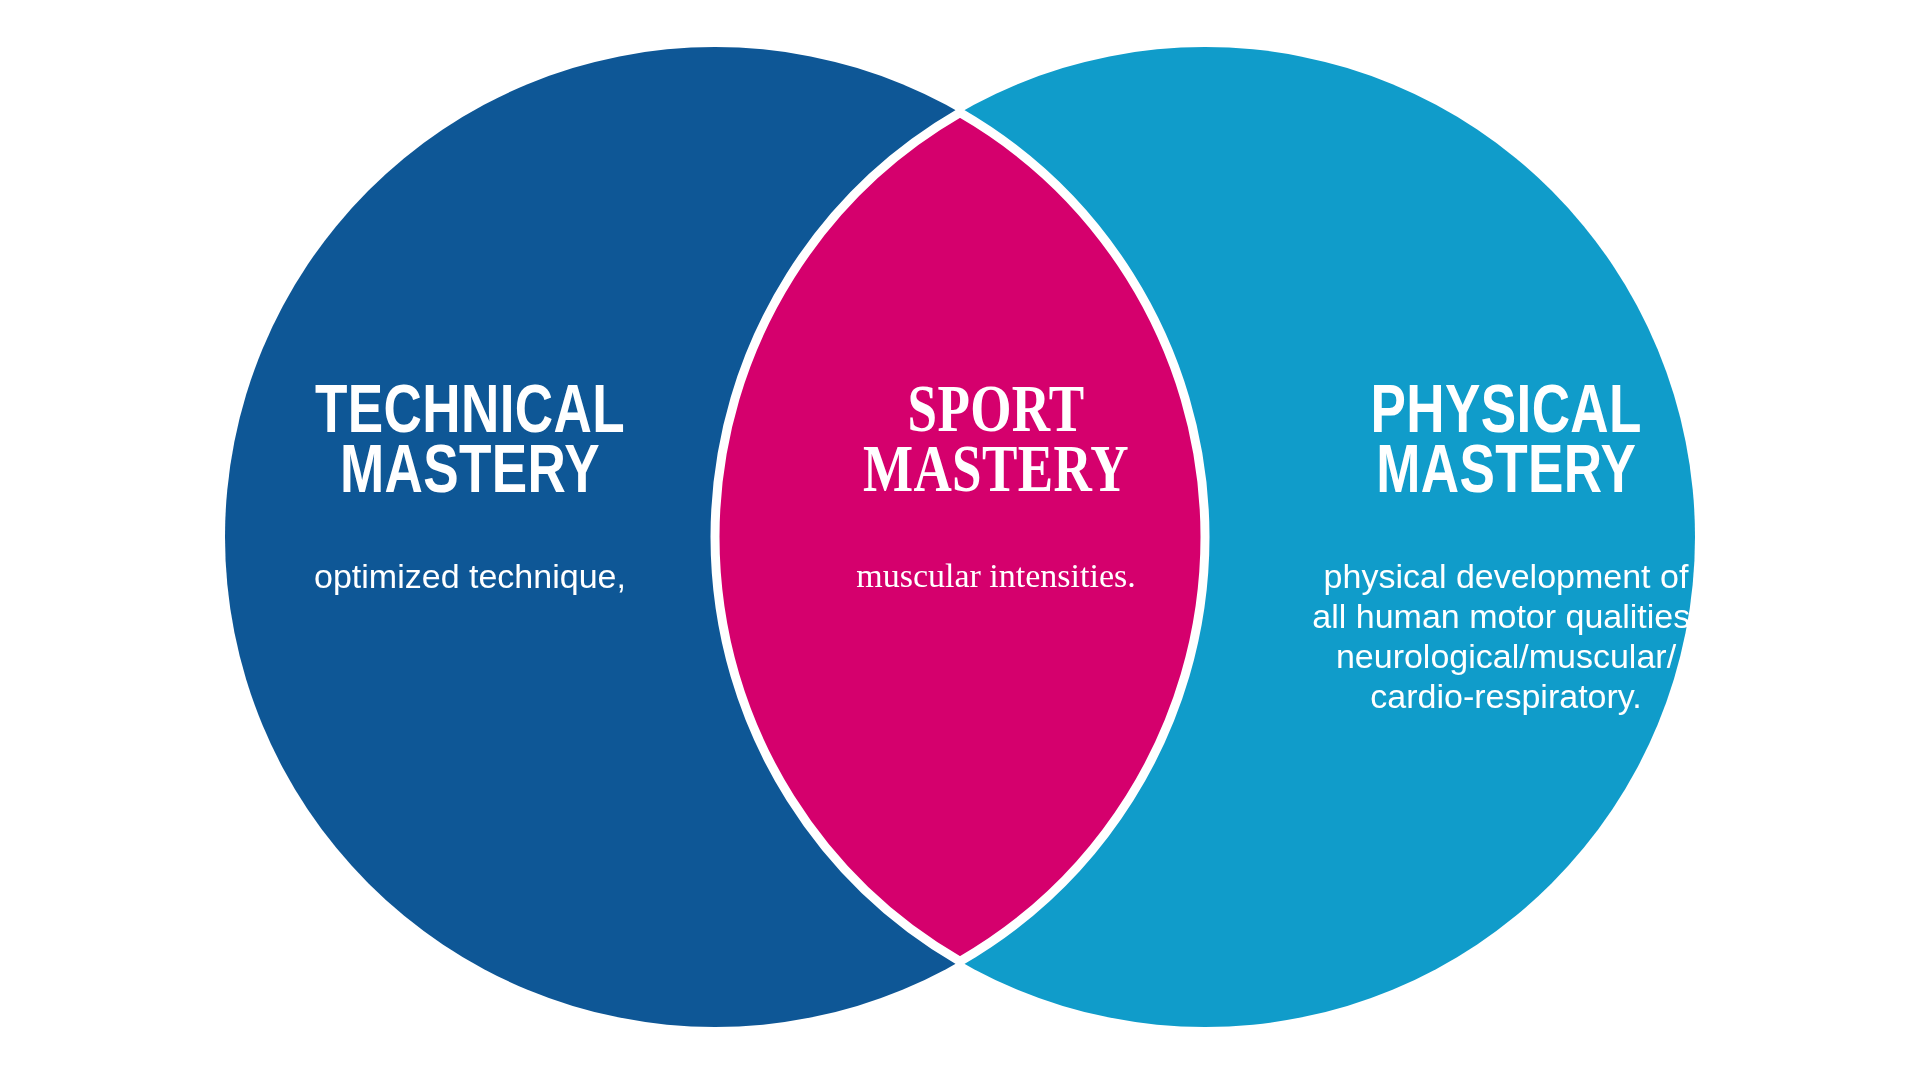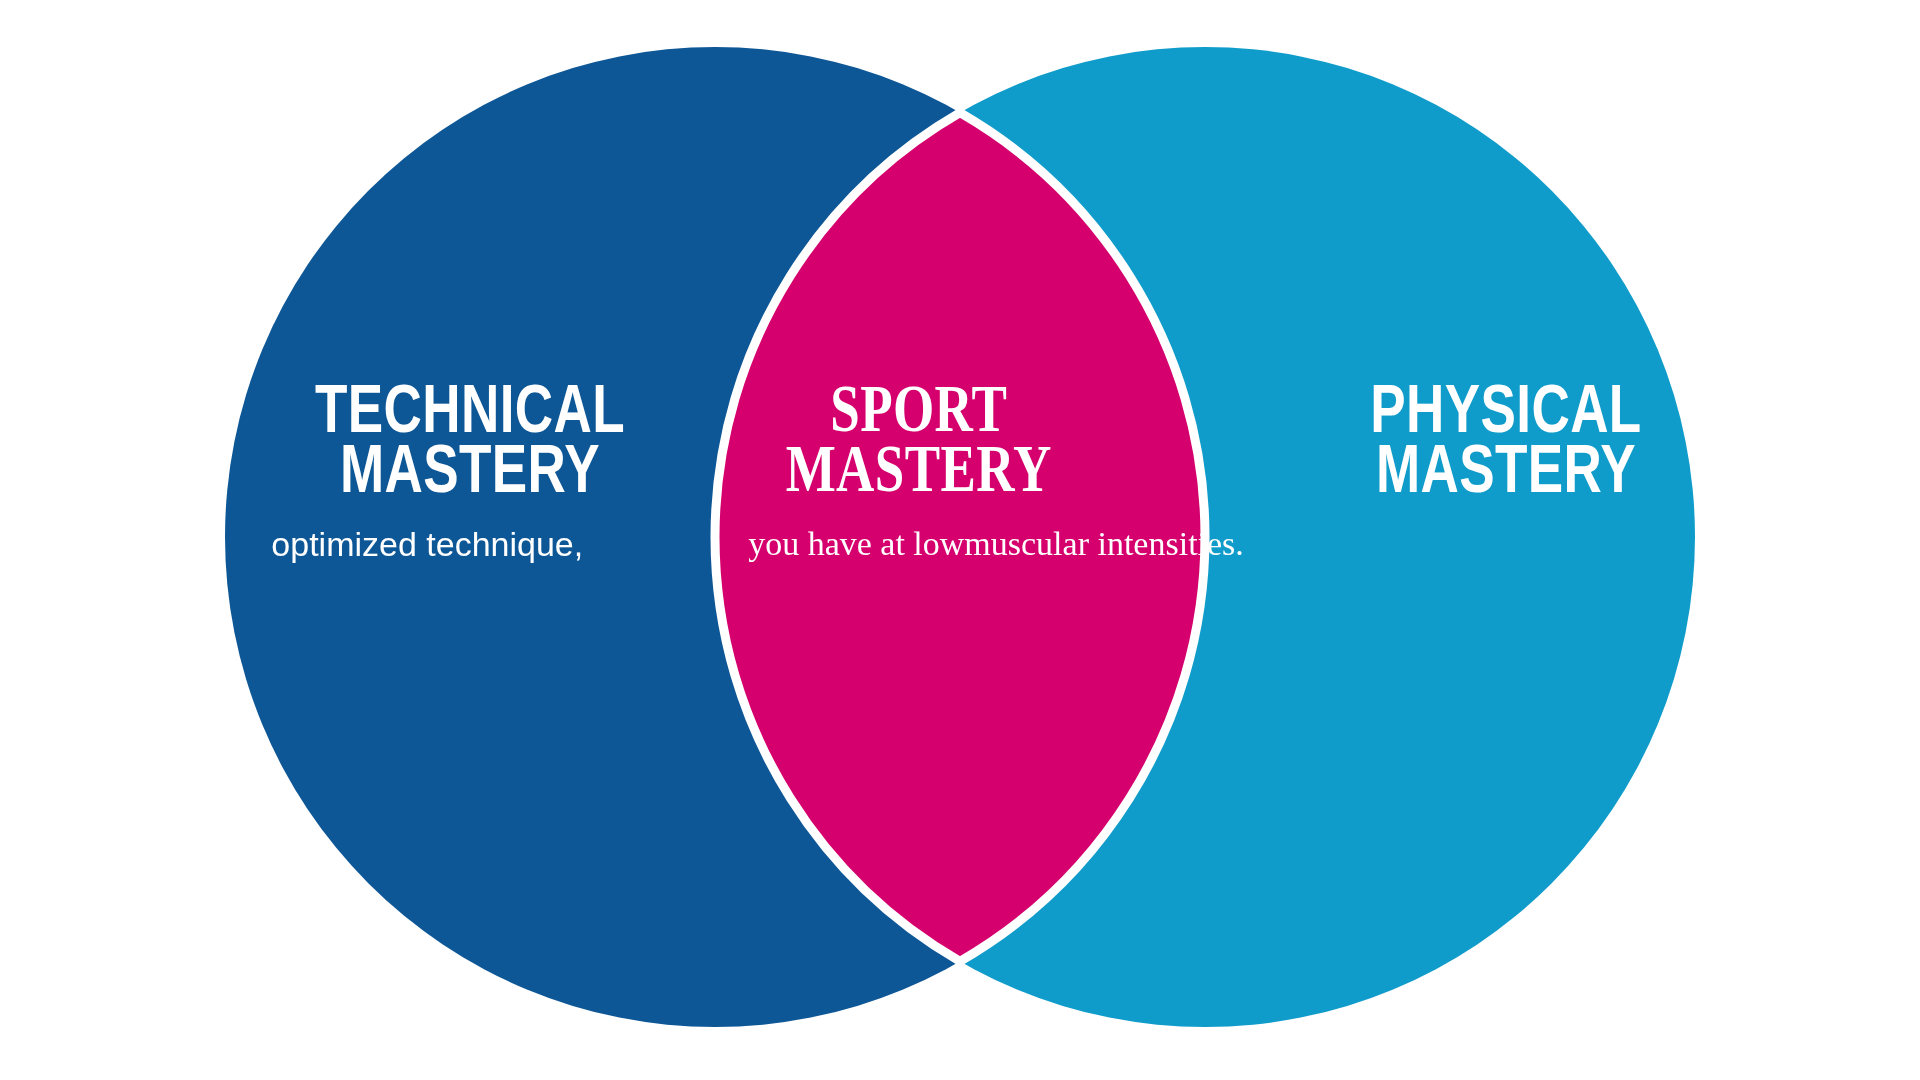--- a/index.html
+++ b/index.html
@@ -29,43 +29,44 @@
     stroke: var(--divider, #ffffff);
     stroke-width: 9;
     stroke-linejoin: miter;
   }
   .region {
     position: absolute;
     top: 378px;
     transform: translateX(-50%);
     display: flex;
     flex-direction: column;
-    align-items: flex-start;
+    align-items: center;
     text-align: center;
     color: var(--text, #ffffff);
+    gap: 32px;
   }
   .region-left   { left: 470px; }
   .region-center { left: 996px; font-family: Liberation Serif, serif; }
   .region-right  { left: 1506px; }
   .region-title {
     display: flex;
     flex-direction: column;
     align-items: center;
     font-weight: bold;
     font-size: 68px;
     line-height: 60px;
     letter-spacing: 0.5px;
     transform: scaleX(0.78);
     transform-origin: 50% 0;
     white-space: nowrap;
   }
   .region-body {
     margin-top: 26px;
     display: flex;
-    flex-direction: row;
+    flex-direction: column;
     align-items: center;
     font-size: 34px;
     line-height: 40px;
     font-weight: normal;
   }
   .body-line { white-space: nowrap; }
 </style>
 </head>
 <body>
 
@@ -86,25 +87,30 @@
       <span class="body-line">optimized technique,</span>
     </div>
   </div>
 
   <div class="region region-center">
     <div class="region-title">
       <span>SPORT</span>
       <span>MASTERY</span>
     </div>
     <div class="region-body">
-      <span class="body-line">you have at low</span>
       <span class="body-line">muscular intensities.</span>
     </div>
   </div>
 
   <div class="region region-right">
     <div class="region-title">
       <span>PHYSICAL</span>
       <span>MASTERY</span>
     </div>
+    <div class="region-body">
+      <span class="body-line">physical development of</span>
+      <span class="body-line">all human motor qualities;</span>
+      <span class="body-line">neurological/muscular/</span>
+      <span class="body-line">cardio-respiratory.</span>
+    </div>
   </div>
 
 </div>
 
 </body></html>

